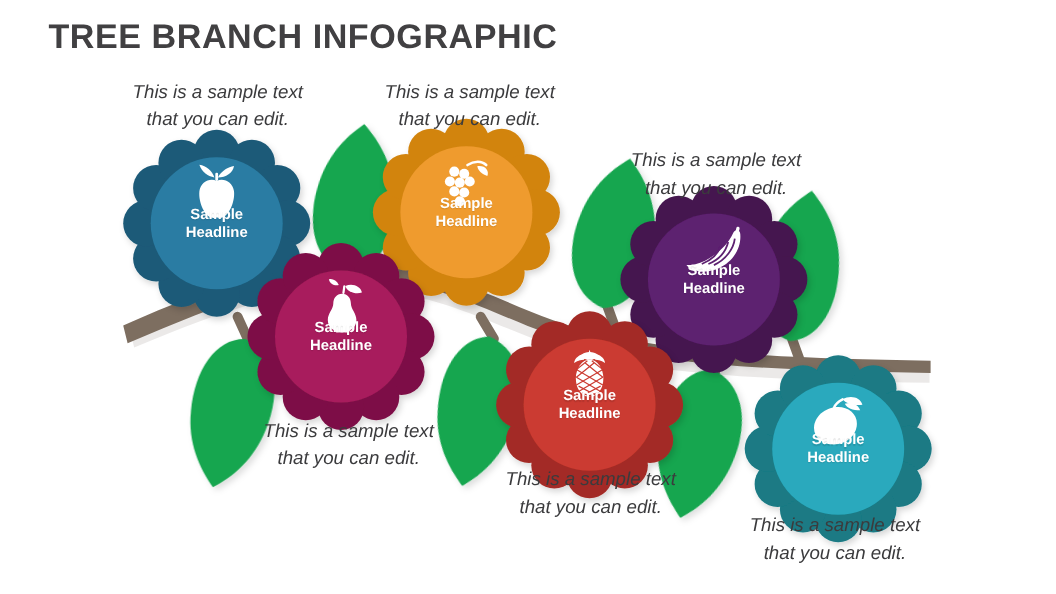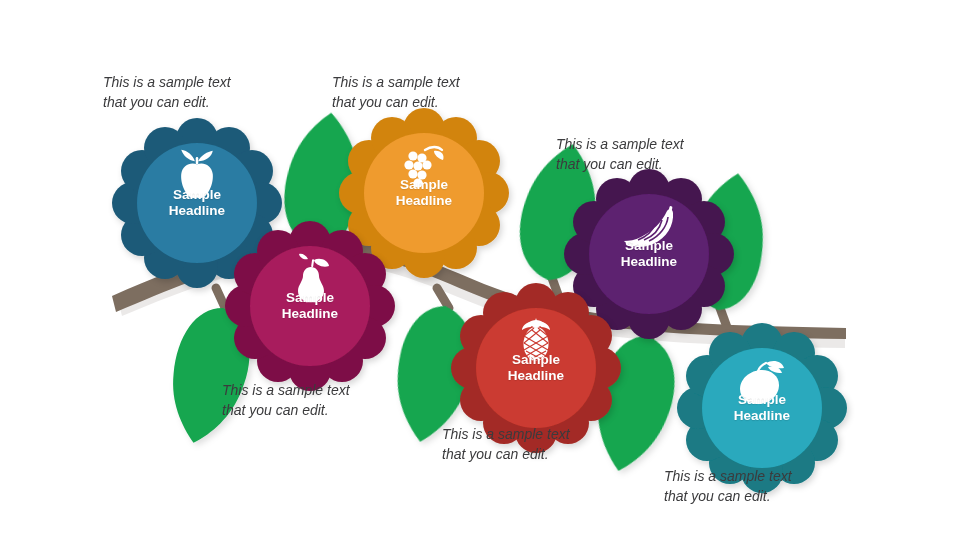--- a/index.html
+++ b/index.html
@@ -31,24 +31,25 @@
   
   #art {
     position: absolute;
     left: 0; top: 0;
     width: 960px; height: 540px;
   }
 
   
   .caption {
     position: absolute;
-    font-size: 14px;
+    font-size: 17px;
     font-style: italic;
     line-height: 1.45;
     color: #3b3b3d;
+    text-align: center;
     white-space: pre-line;
     width: 190px;
   }
 
   
   .flower-label {
     position: absolute;
     text-align: center;
     color: #ffffff;
     font-size: 13.5px;
@@ -57,20 +58,21 @@
     white-space: pre-line;
     pointer-events: none;
     text-shadow: 0 1px 1px rgba(0,0,0,0.12);
   }
 </style>
 </head>
 <body>
 
 <div id="stage">
 
+  <div id="title">TREE BRANCH INFOGRAPHIC</div>
 
   <svg id="art" viewBox="0 0 960 540">
     <defs>
       <filter id="softshadow" x="-30%" y="-30%" width="170%" height="170%">
         <feDropShadow dx="2" dy="3" stdDeviation="3" flood-color="#000000" flood-opacity="0.16"></feDropShadow>
       </filter>
       <filter id="leafshadow" x="-30%" y="-30%" width="170%" height="170%">
         <feDropShadow dx="3" dy="3" stdDeviation="3" flood-color="#000000" flood-opacity="0.13"></feDropShadow>
       </filter>
 

